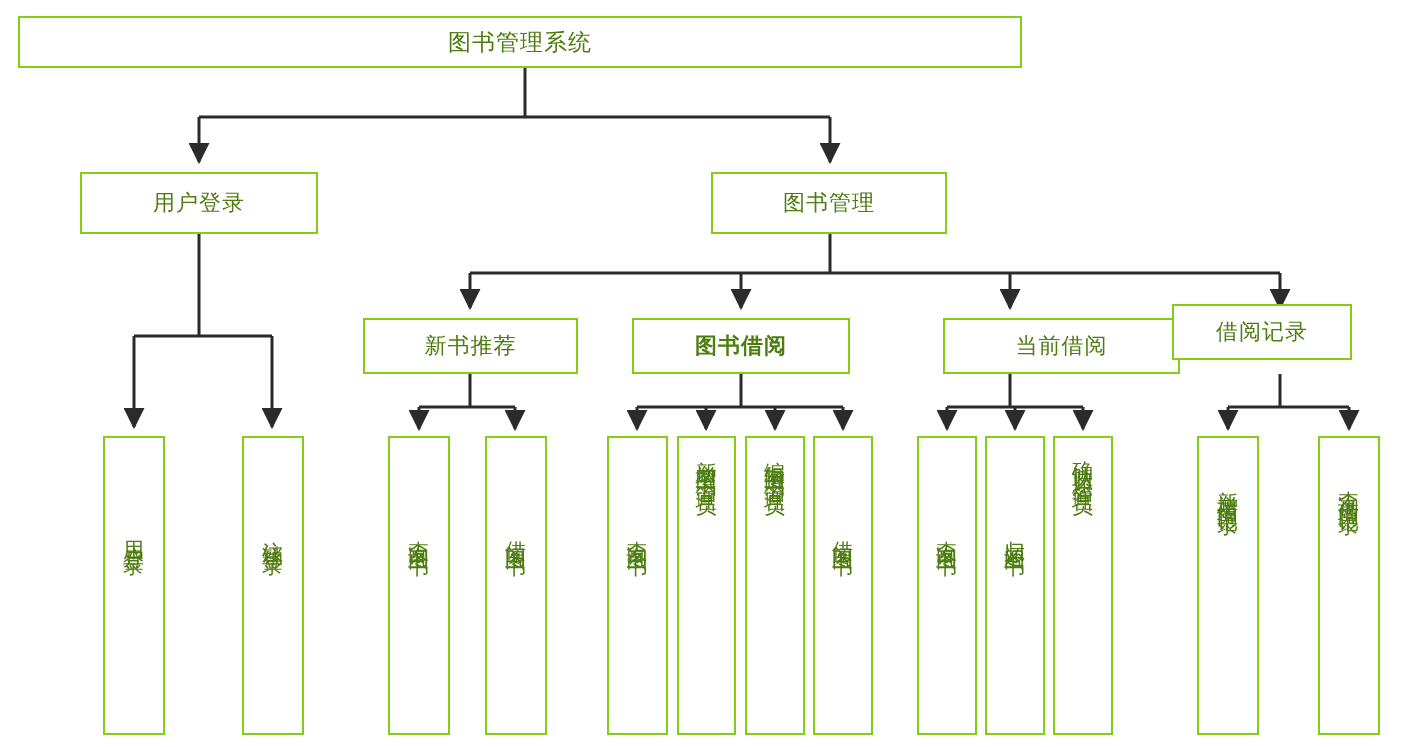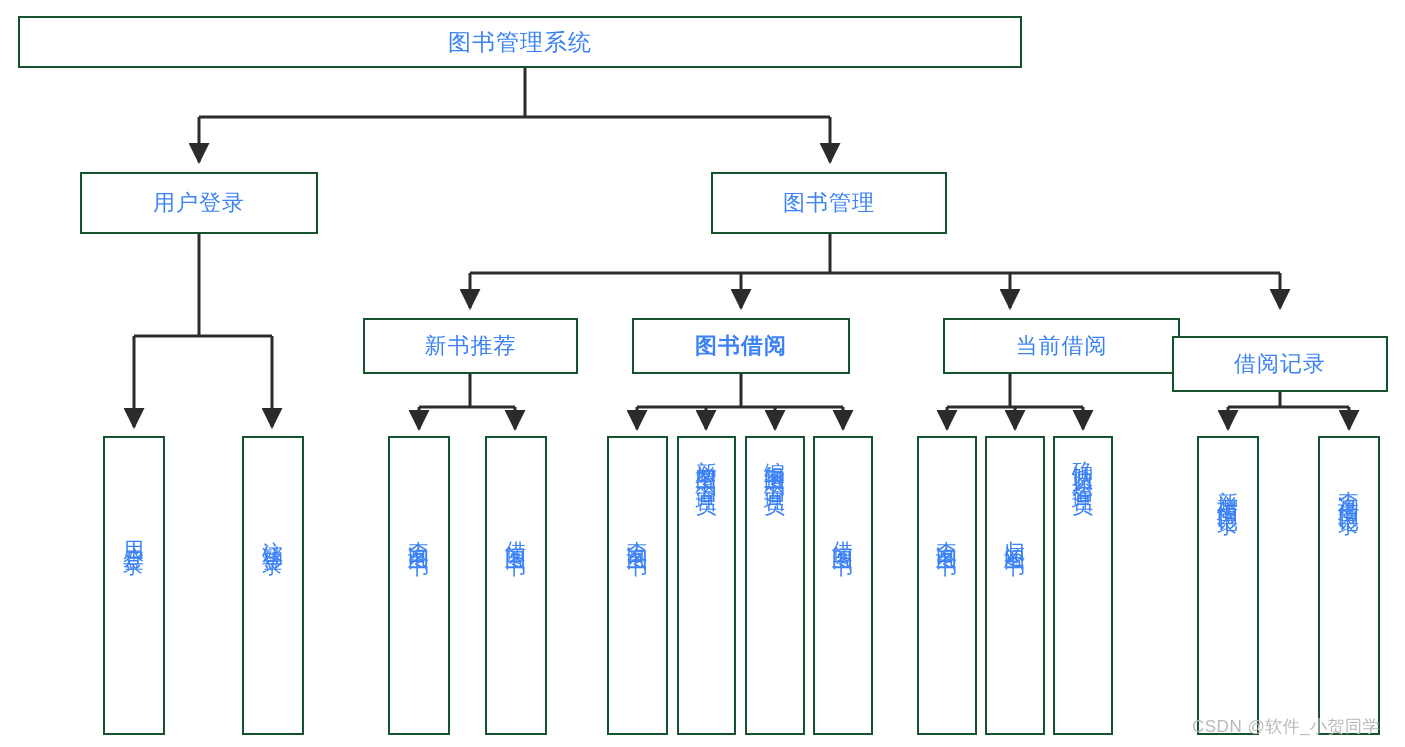--- a/index.html
+++ b/index.html
@@ -22,25 +22,25 @@
     left: 0;
     top: 0;
     width: 1405px;
     height: 747px;
     pointer-events: none;
   }
   .node {
     position: absolute;
     box-sizing: border-box;
     background: #ffffff;
-    border: 2px solid #14532d;
+    border: 2px solid #84cc16;
     display: flex;
     align-items: center;
     justify-content: center;
-    color: #3b82f6;
+    color: #4d7c0f;
   }
   .node.h {
     
     font-size: 22px;
     letter-spacing: 1px;
   }
   .node.root {
     font-size: 23px;
   }
   .node.v {
@@ -134,21 +134,21 @@
 
   <div class="node h" style="left:363px; top:318px; width:215px; height:56px;text-align:center;">
     <span>新书推荐</span>
   </div>
   <div class="node h" style="left:632px; top:318px; width:218px; height:56px;font-weight:bold;">
     <span>图书借阅</span>
   </div>
   <div class="node h" style="left:943px; top:318px; width:237px; height:56px;">
     <span>当前借阅</span>
   </div>
-  <div class="node h" style="left:1172px; top:336px; width:216px; height:56px;">
+  <div class="node h" style="left:1172px; top:304px; width:180px; height:56px;">
     <span>借阅记录</span>
   </div>
 
   <div class="node v" style="left:103px; top:436px; width:62px; height:299px; padding-top:86px;">
     <span class="vlabel">用户登录</span>
   </div>
   <div class="node v" style="left:242px; top:436px; width:62px; height:299px; padding-top:86px;">
     <span class="vlabel">注销登录</span>
   </div>
 
@@ -182,15 +182,14 @@
     <span class="vlabel">确认归还（管理员）</span>
   </div>
 
   <div class="node v" style="left:1197px; top:436px; width:62px; height:299px; padding-top:36px;">
     <span class="vlabel">新增借阅记录</span>
   </div>
   <div class="node v" style="left:1318px; top:436px; width:62px; height:299px; padding-top:36px;">
     <span class="vlabel">查询借阅记录</span>
   </div>
 
-  <div class="watermark" style="left:1192px; top:715px;">CSDN @软件_小贺同学</div>
 
 </div>
 
 </body></html>

